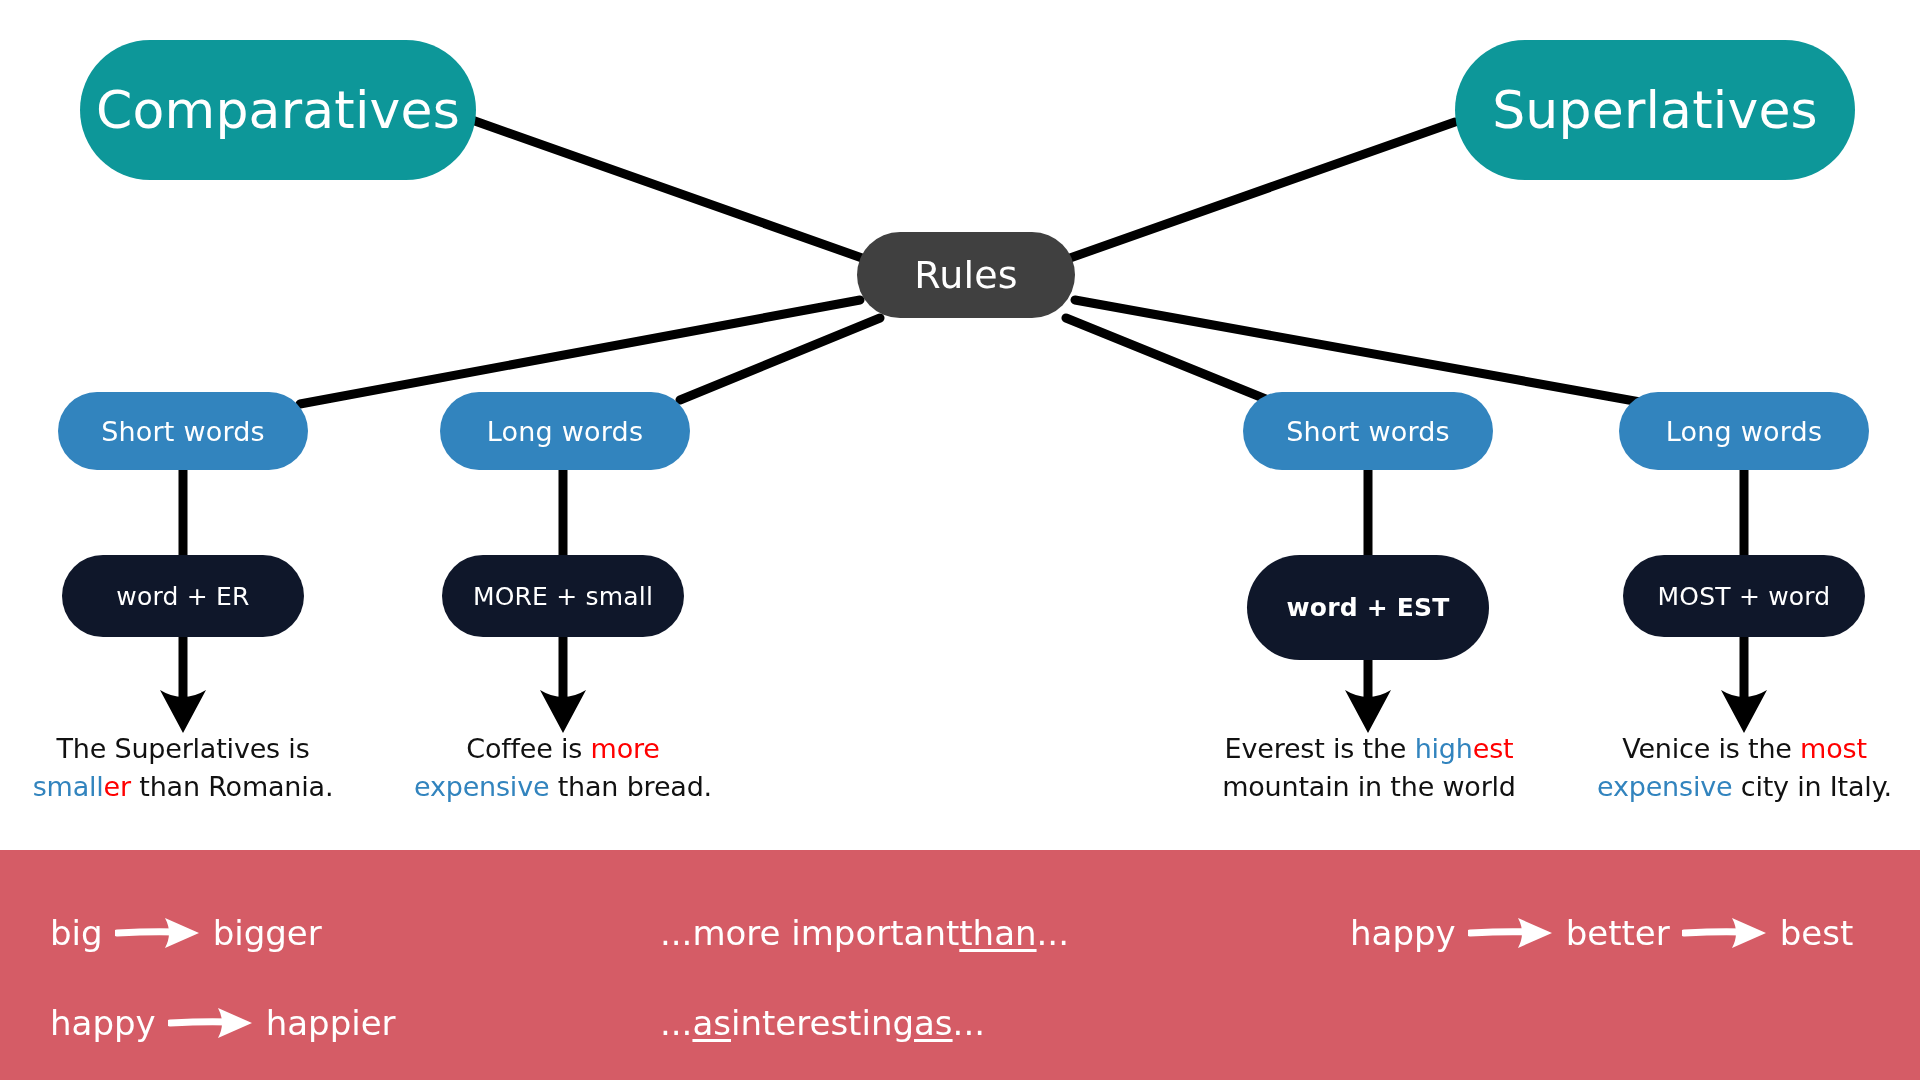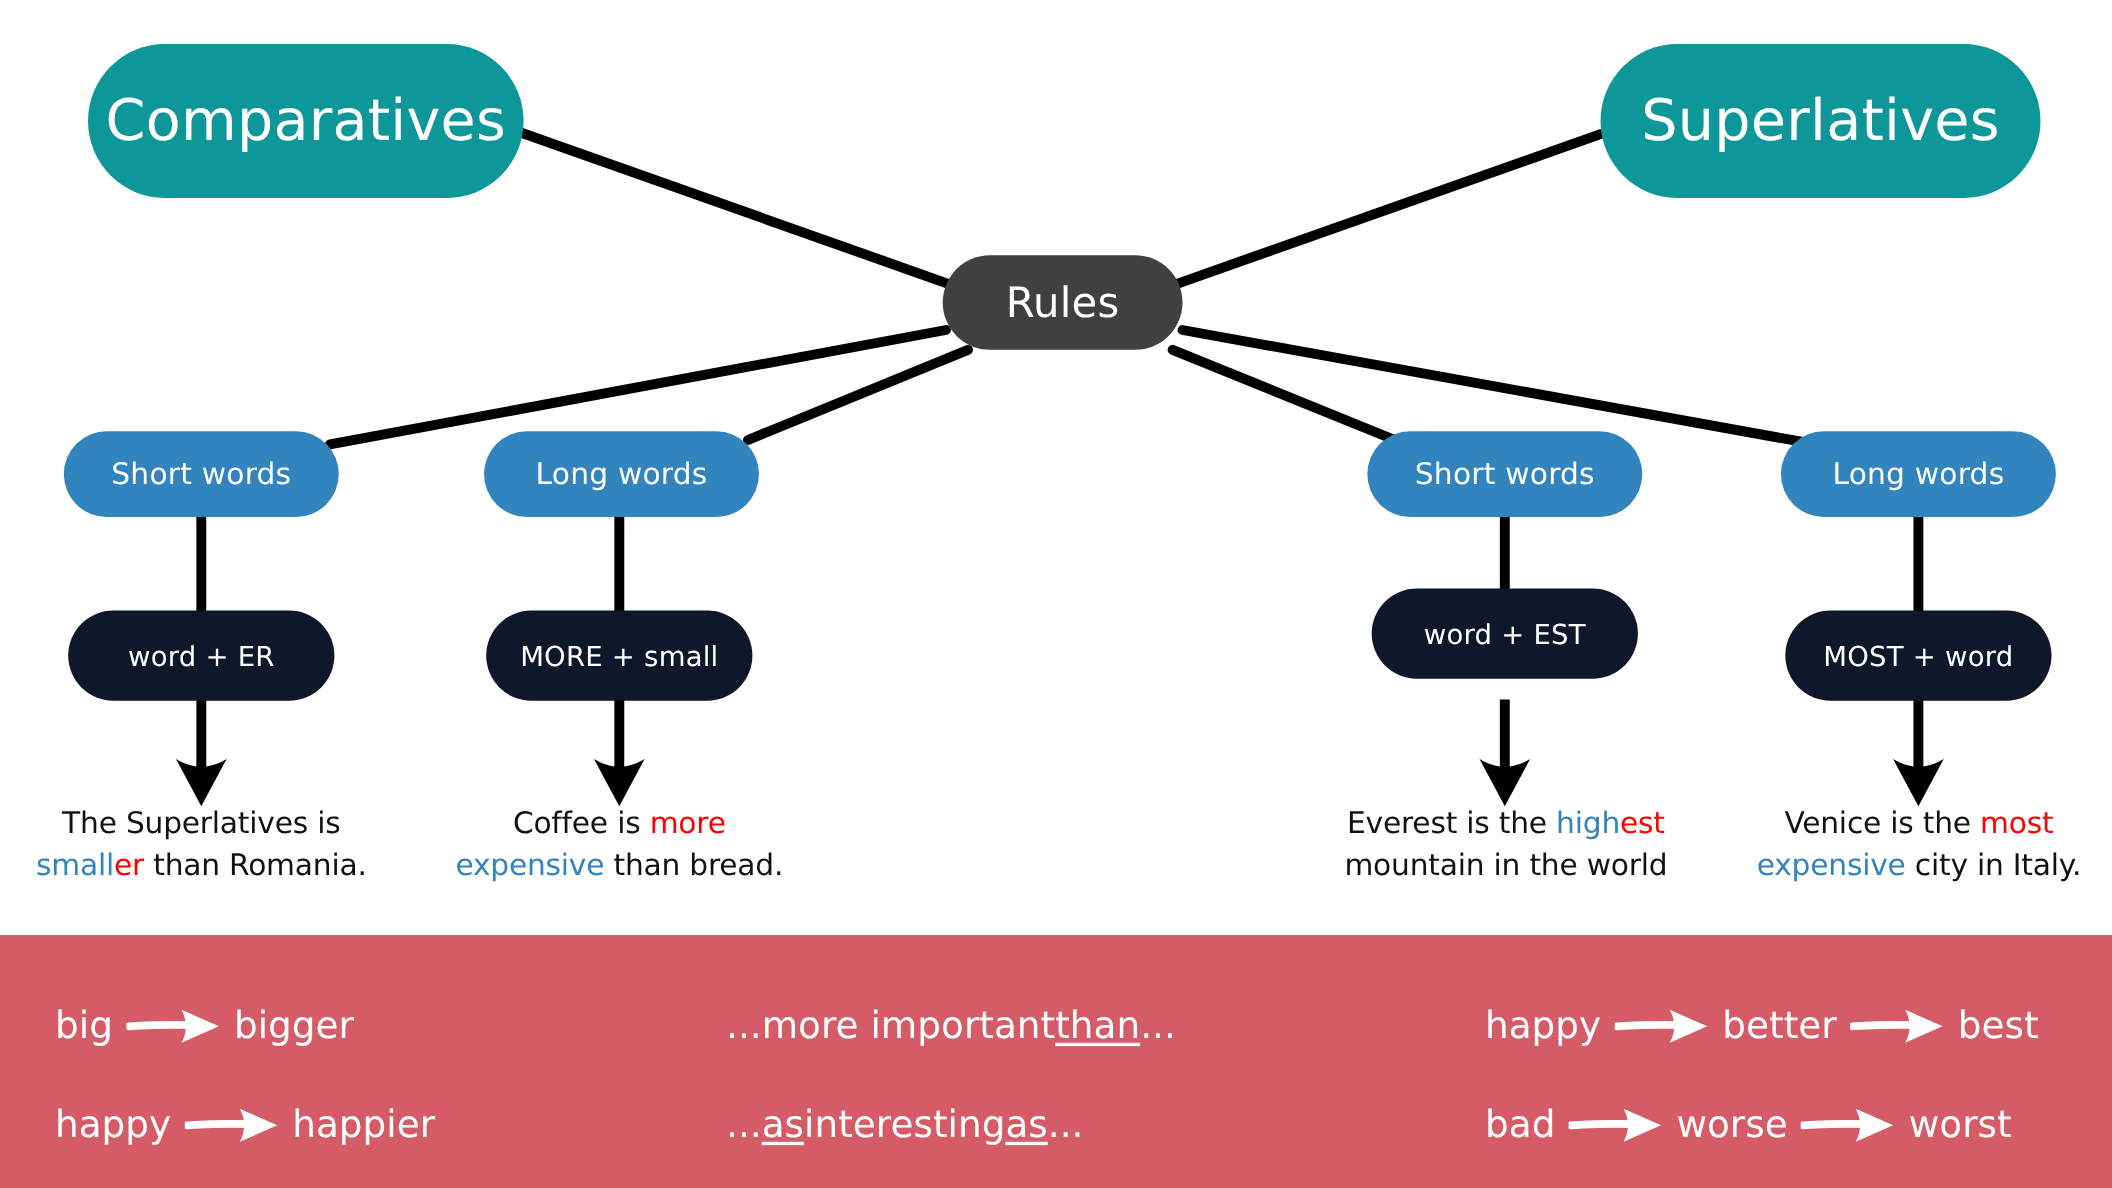--- a/index.html
+++ b/index.html
@@ -189,21 +189,21 @@
   <div class="node node-branch" style="left:1619px; top:392px; width:250px; height:78px;">
     <span>Long words</span>
   </div>
 
   <div class="node node-rule" style="left:62px; top:555px; width:242px; height:82px;">
     <span>word + ER</span>
   </div>
   <div class="node node-rule" style="left:442px; top:555px; width:242px; height:82px;">
     <span>MORE + small</span>
   </div>
-  <div class="node node-rule" style="left:1247px; top:535px; width:242px; height:82px;">
+  <div class="node node-rule" style="left:1247px; top:555px; width:242px; height:105px;font-weight:bold;">
     <span>word + EST</span>
   </div>
   <div class="node node-rule" style="left:1623px; top:555px; width:242px; height:82px;">
     <span>MOST + word</span>
   </div>
 
   <div class="example" style="left:13px; top:730px; width:340px;">
     <div><span>The Superlatives is</span></div>
     <div><span class="hl-blue">small</span><span class="hl-red">er</span><span> than Romania.</span></div>
   </div>
@@ -266,30 +266,17 @@
             <path d="M 2 17 Q 38 15 62 16" stroke="#ffffff" stroke-width="7" fill="none" stroke-linecap="round"></path>
             <path d="M 84 17 L 50 2 Q 58 17 50 32 Z" fill="#ffffff"></path>
           </svg>
           <span class="term">better</span>
           <svg class="arrow-svg" width="86" height="34" viewBox="0 0 86 34">
             <path d="M 2 17 Q 38 15 62 16" stroke="#ffffff" stroke-width="7" fill="none" stroke-linecap="round"></path>
             <path d="M 84 17 L 50 2 Q 58 17 50 32 Z" fill="#ffffff"></path>
           </svg>
           <span class="term">best</span>
         </div>
-      <div class="banner-row r2">
-          <span class="term">bad</span>
-          <svg class="arrow-svg" width="86" height="34" viewBox="0 0 86 34">
-            <path d="M 2 17 Q 38 15 62 16" stroke="#ffffff" stroke-width="7" fill="none" stroke-linecap="round"></path>
-            <path d="M 84 17 L 50 2 Q 58 17 50 32 Z" fill="#ffffff"></path>
-          </svg>
-          <span class="term">worse</span>
-          <svg class="arrow-svg" width="86" height="34" viewBox="0 0 86 34">
-            <path d="M 2 17 Q 38 15 62 16" stroke="#ffffff" stroke-width="7" fill="none" stroke-linecap="round"></path>
-            <path d="M 84 17 L 50 2 Q 58 17 50 32 Z" fill="#ffffff"></path>
-          </svg>
-          <span class="term">worst</span>
-        </div>
     </div>
 
   </div>
 
 </div>
 
 </body></html>

